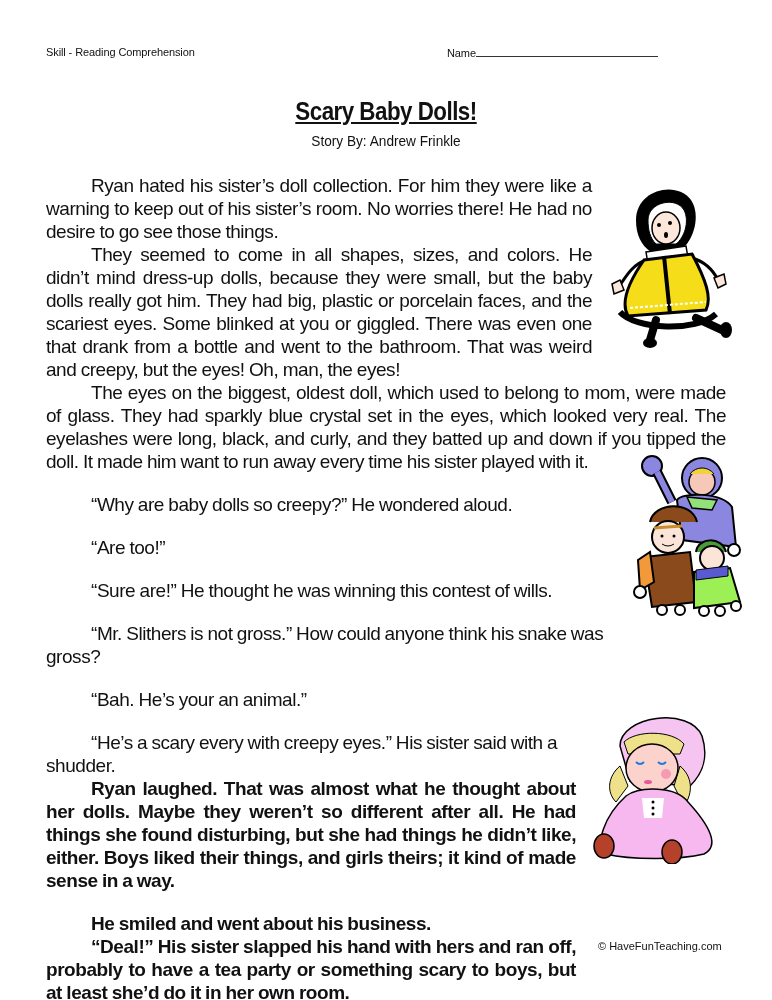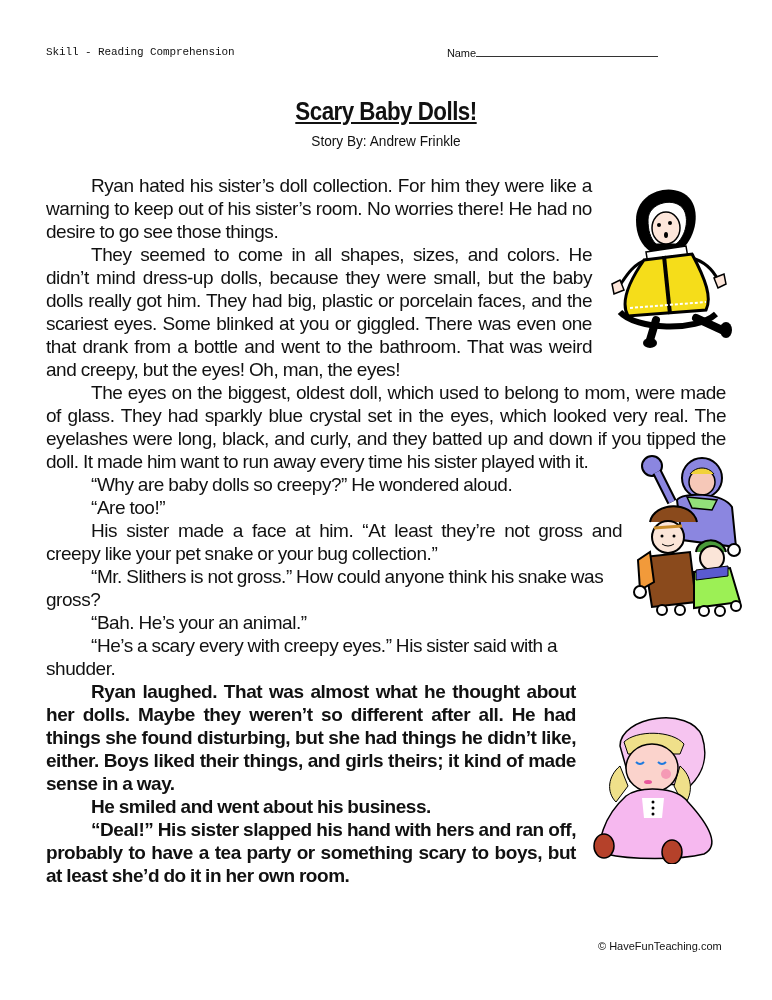--- a/index.html
+++ b/index.html
@@ -1,29 +1,29 @@
 <!DOCTYPE html>
 <html><head>
 <meta charset="utf-8">
 <style>
   html, body { margin: 0; padding: 0; background: #ffffff; }
   body { width: 772px; height: 1000px; position: relative; overflow: hidden;
          font-family: "Liberation Sans Narrow", "Liberation Sans", sans-serif; color: #111; }
   .hdr { position: absolute; top: 46px; font-size: 11px; letter-spacing: -0.1px; }
-  .hdr-left { left: 46px; font-family: Liberation Mono, monospace; }
+  .hdr-left { left: 46px; }
   .hdr-right { left: 447px; }
   .name-line { display: inline-block; width: 182px; border-bottom: 1px solid #333; height: 10px; vertical-align: baseline; }
   .title { position: absolute; top: 96px; left: 0; width: 772px; text-align: center;
            font-size: 26px; font-weight: bold; text-decoration: underline; letter-spacing: -0.6px;
            transform: scaleX(0.86); transform-origin: center; }
   .byline { position: absolute; top: 132px; left: 0; width: 772px; text-align: center;
             font-size: 15.5px; transform: scaleX(0.88); transform-origin: center; }
   .story { position: absolute; top: 174px; left: 46px; font-size: 19px; line-height: 23px; }
   .p { text-align: justify; text-indent: 45px; margin: 0; transform-origin: left; }
-  .p.last-left { text-align: left; }
+  .p.last-left { text-align: left; margin-top: 20px; }
   .w1 { width: 546px; }
   .w2 { width: 680px; }
   .w3 { width: 576px; }
   .w4 { width: 530px; font-weight: bold; }
   .nar { letter-spacing: -0.45px; word-spacing: -0.5px; }
   .doll { position: absolute; }
   .footer { position: absolute; top: 940px; left: 564px; font-size: 11px; margin-left: 34px; }
 </style>
 </head>
 <body>
@@ -33,21 +33,21 @@
 
 <div class="title">Scary Baby Dolls!</div>
 <div class="byline">Story By: Andrew Frinkle</div>
 
 <div class="story nar">
   <p class="p w1">Ryan hated his sister’s doll collection. For him they were like a warning to keep out of his sister’s room. No worries there! He had no desire to go see those things.</p>
   <p class="p w1">They seemed to come in all shapes, sizes, and colors. He didn’t mind dress-up dolls, because they were small, but the baby dolls really got him. They had big, plastic or porcelain faces, and the scariest eyes. Some blinked at you or giggled. There was even one that drank from a bottle and went to the bathroom. That was weird and creepy, but the eyes! Oh, man, the eyes!</p>
   <p class="p w2">The eyes on the biggest, oldest doll, which used to belong to mom, were made of glass. They had sparkly blue crystal set in the eyes, which looked very real. The eyelashes were long, black, and curly, and they batted up and down if you tipped the doll. It made him want to run away every time his sister played with it.</p>
   <p class="p w3 last-left">“Why are baby dolls so creepy?” He wondered aloud.</p>
   <p class="p w3 last-left">“Are too!”</p>
-  <p class="p w3">His sister made a face at him. “At least they’re not gross and creepy like your pet snake or your bug collection.”</p>
+  <p class="p w3 last-left">“Sure are!” He thought he was winning this contest of wills.</p>
   <p class="p w3 last-left">“Mr. Slithers is not gross.” How could anyone think his snake was gross?</p>
   <p class="p w3 last-left">“Bah. He’s your an animal.”</p>
   <p class="p w3 last-left">“He’s a scary every with creepy eyes.” His sister said with a shudder.</p>
   <p class="p w4">Ryan laughed. That was almost what he thought about her dolls. Maybe they weren’t so different after all. He had things she found disturbing, but she had things he didn’t like, either. Boys liked their things, and girls theirs; it kind of made sense in a way.</p>
   <p class="p w4 last-left">He smiled and went about his business.</p>
   <p class="p w4">“Deal!” His sister slapped his hand with hers and ran off, probably to have a tea party or something scary to boys, but at least she’d do it in her own room.</p>
 </div>
 
 <div class="doll" style="left:606px; top:180px; width:135px; height:170px;">
   <svg width="135" height="170" viewBox="0 0 135 170">

